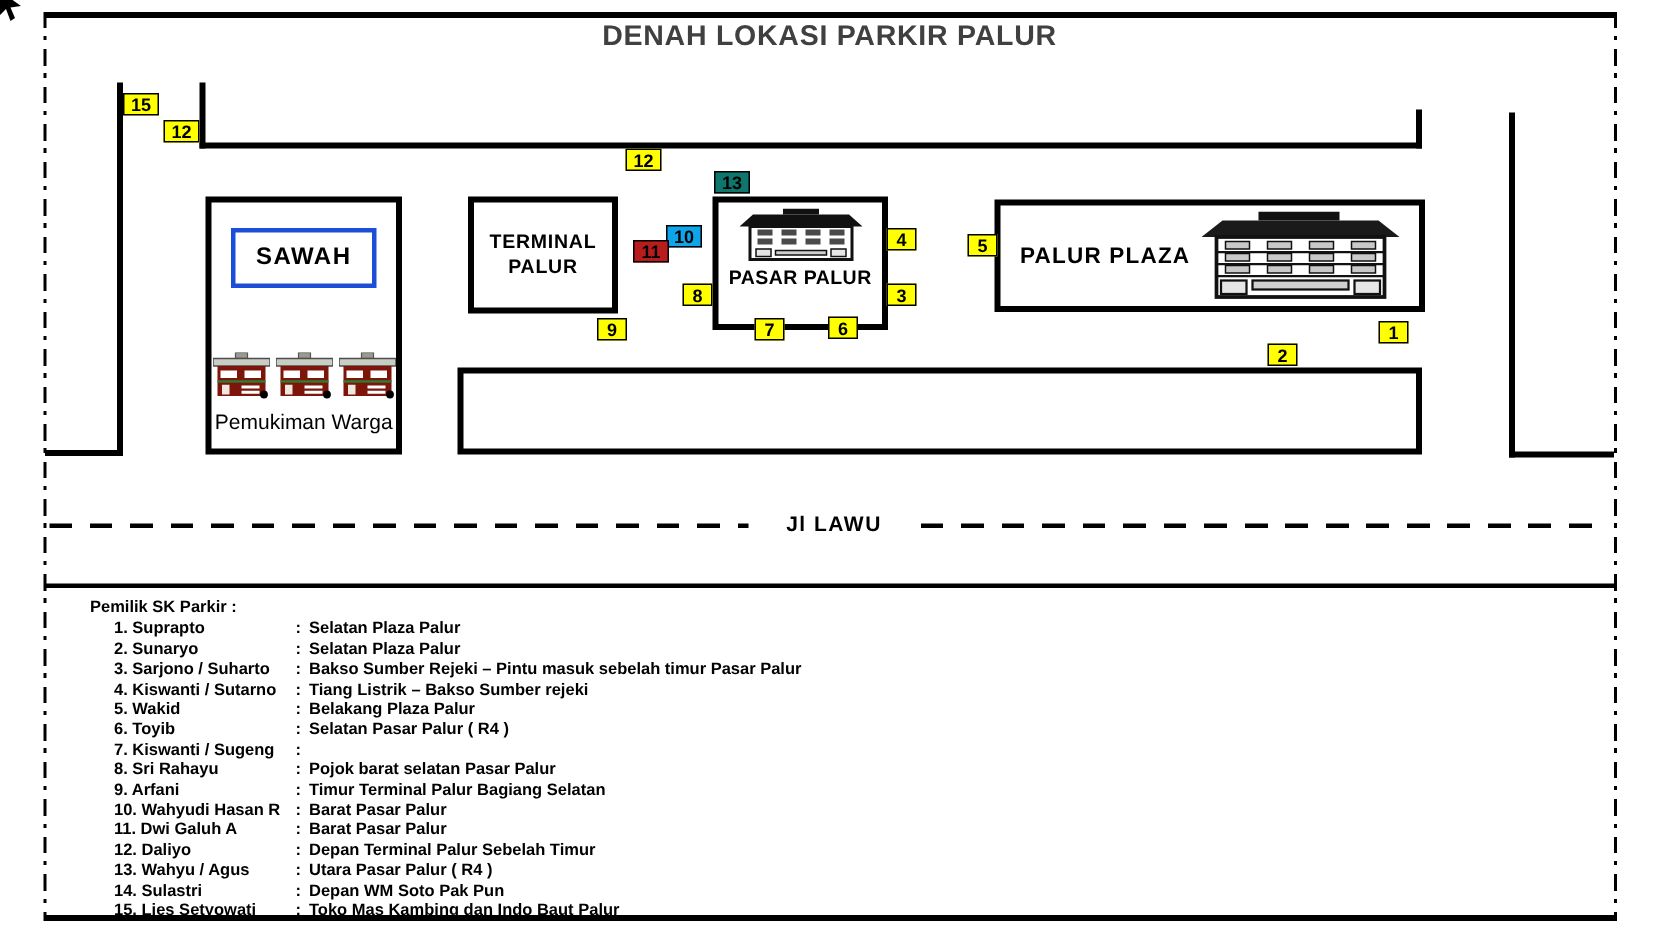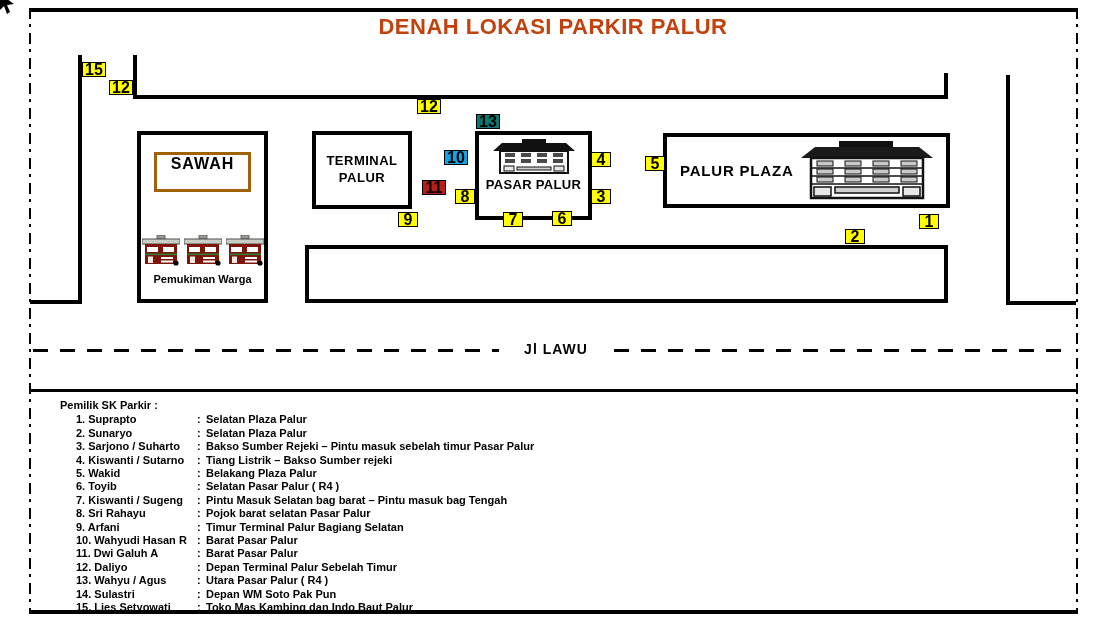--- a/index.html
+++ b/index.html
@@ -10,48 +10,48 @@
   
   .solid-h{position:absolute;background:#000;height:4px;}
   .dashdot-v{
     position:absolute;width:2px;
     background-image:repeating-linear-gradient(to bottom,
       #000 0px,#000 11px, transparent 11px, transparent 16px,
       #000 16px,#000 19px, transparent 19px, transparent 25px);
   }
   .page-title{
     position:absolute;left:30px;top:14px;width:1046px;text-align:center;
-    font-size:22px;font-weight:bold;letter-spacing:.5px;color:#c2410c;
+    font-size:19px;font-weight:bold;letter-spacing:.5px;color:#404040;
   }
   
   .road-v{position:absolute;width:4px;background:#000;}
   .road-h{position:absolute;height:4px;background:#000;}
   .road-median{
     position:absolute;left:305px;top:245px;width:643px;height:58px;
     border:4px solid #000;background:#fff;box-sizing:border-box;
   }
   
   .block{
     position:absolute;border:4px solid #000;background:#fff;
     box-sizing:border-box;color:#000;
   }
   .sawah-block{left:137px;top:131px;width:131px;height:172px;}
   .sawah-inner{
     position:absolute;left:13px;top:17px;width:97px;height:40px;
-    border:3px solid #a16207;box-sizing:border-box;
-    display:flex;align-items:flex-start;justify-content:center;
+    border:3px solid #1d4ed8;box-sizing:border-box;
+    display:flex;align-items:center;justify-content:center;
     font-size:16px;font-weight:bold;letter-spacing:1px;
   }
   .houses-row{
     position:absolute;left:0;right:0;top:100px;
     display:flex;justify-content:center;gap:4px;
   }
   .pemukiman-label{
     position:absolute;left:0;right:0;top:138px;text-align:center;
-    font-size:11px;font-weight:bold;
+    font-size:14px;font-weight:normal;
   }
   .terminal-block{
     left:312px;top:131px;width:100px;height:78px;
     display:flex;align-items:center;justify-content:center;
     text-align:center;font-size:13px;font-weight:bold;line-height:1.3;
     letter-spacing:.5px;
   }
   .pasar-block{
     left:475px;top:131px;width:117px;height:89px;
     display:flex;flex-direction:column;align-items:center;
@@ -71,21 +71,21 @@
   }
   .street-label{
     position:absolute;left:500px;top:341px;width:112px;text-align:center;
     font-size:14px;font-weight:bold;letter-spacing:1px;
   }
   
   .marker{
     position:absolute;height:15px;min-width:20px;box-sizing:border-box;
     background:#FFFF00;border:1.5px solid #000;
     display:flex;align-items:center;justify-content:center;
-    font-size:16px;font-weight:bold;color:#000;padding:0 3px;
+    font-size:12px;font-weight:bold;color:#000;padding:0 3px;
   }
   
   .legend{
     position:absolute;left:60px;top:399px;width:990px;
     font-size:11px;font-weight:bold;line-height:13.4px;color:#000;
   }
   .legend-heading{margin-bottom:1px;}
   .legend-row{display:flex;margin-left:16px;}
   .legend-name{min-width:117px;padding-right:4px;}
   .legend-colon{width:9px;}
@@ -226,21 +226,21 @@
     <div class="marker" style="left: 919px; top: 214px; width: 20px; background: rgb(255, 255, 0);">1</div>
     <div class="marker" style="left: 845px; top: 229px; width: 20px; background: rgb(255, 255, 0);">2</div>
     <div class="marker" style="left: 591px; top: 189px; width: 20px; background: rgb(255, 255, 0);">3</div>
     <div class="marker" style="left: 591px; top: 152px; width: 20px; background: rgb(255, 255, 0);">4</div>
     <div class="marker" style="left: 645px; top: 156px; width: 20px; background: rgb(255, 255, 0);">5</div>
     <div class="marker" style="left: 552px; top: 211px; width: 20px; background: rgb(255, 255, 0);">6</div>
     <div class="marker" style="left: 503px; top: 212px; width: 20px; background: rgb(255, 255, 0);">7</div>
     <div class="marker" style="left: 455px; top: 189px; width: 20px; background: rgb(255, 255, 0);">8</div>
     <div class="marker" style="left: 398px; top: 212px; width: 20px; background: rgb(255, 255, 0);">9</div>
     <div class="marker" style="left: 444px; top: 150px; width: 24px; background: #0ea5e9;">10</div>
-    <div class="marker" style="left: 422px; top: 180px; width: 24px; background: #b91c1c;">11</div>
+    <div class="marker" style="left: 422px; top: 160px; width: 24px; background: #b91c1c;">11</div>
     <div class="marker" style="left: 417px; top: 99px; width: 24px; background: rgb(255, 255, 0);">12</div>
     <div class="marker" style="left: 476px; top: 114px; width: 24px; background: #0f766e;">13</div>
     <div class="marker" style="left: 109px; top: 80px; width: 24px; background: rgb(255, 255, 0);">12</div>
     <div class="marker" style="left: 82px; top: 62px; width: 24px; background: rgb(255, 255, 0);">15</div>
   </div>
 
 <div class="legend">
   <div class="legend-heading">Pemilik SK Parkir :</div>
   <div>
       <div class="legend-row">
@@ -269,21 +269,20 @@
         <span>Belakang Plaza Palur</span>
       </div>
       <div class="legend-row">
         <span class="legend-name">6. Toyib</span>
         <span class="legend-colon">:</span>
         <span>Selatan Pasar Palur ( R4 )</span>
       </div>
       <div class="legend-row">
         <span class="legend-name">7. Kiswanti / Sugeng</span>
         <span class="legend-colon">:</span>
-        <span>Pintu Masuk Selatan bag barat – Pintu masuk bag Tengah</span>
       </div>
       <div class="legend-row">
         <span class="legend-name">8. Sri Rahayu</span>
         <span class="legend-colon">:</span>
         <span>Pojok barat selatan Pasar Palur</span>
       </div>
       <div class="legend-row">
         <span class="legend-name">9. Arfani</span>
         <span class="legend-colon">:</span>
         <span>Timur Terminal Palur Bagiang Selatan</span>

